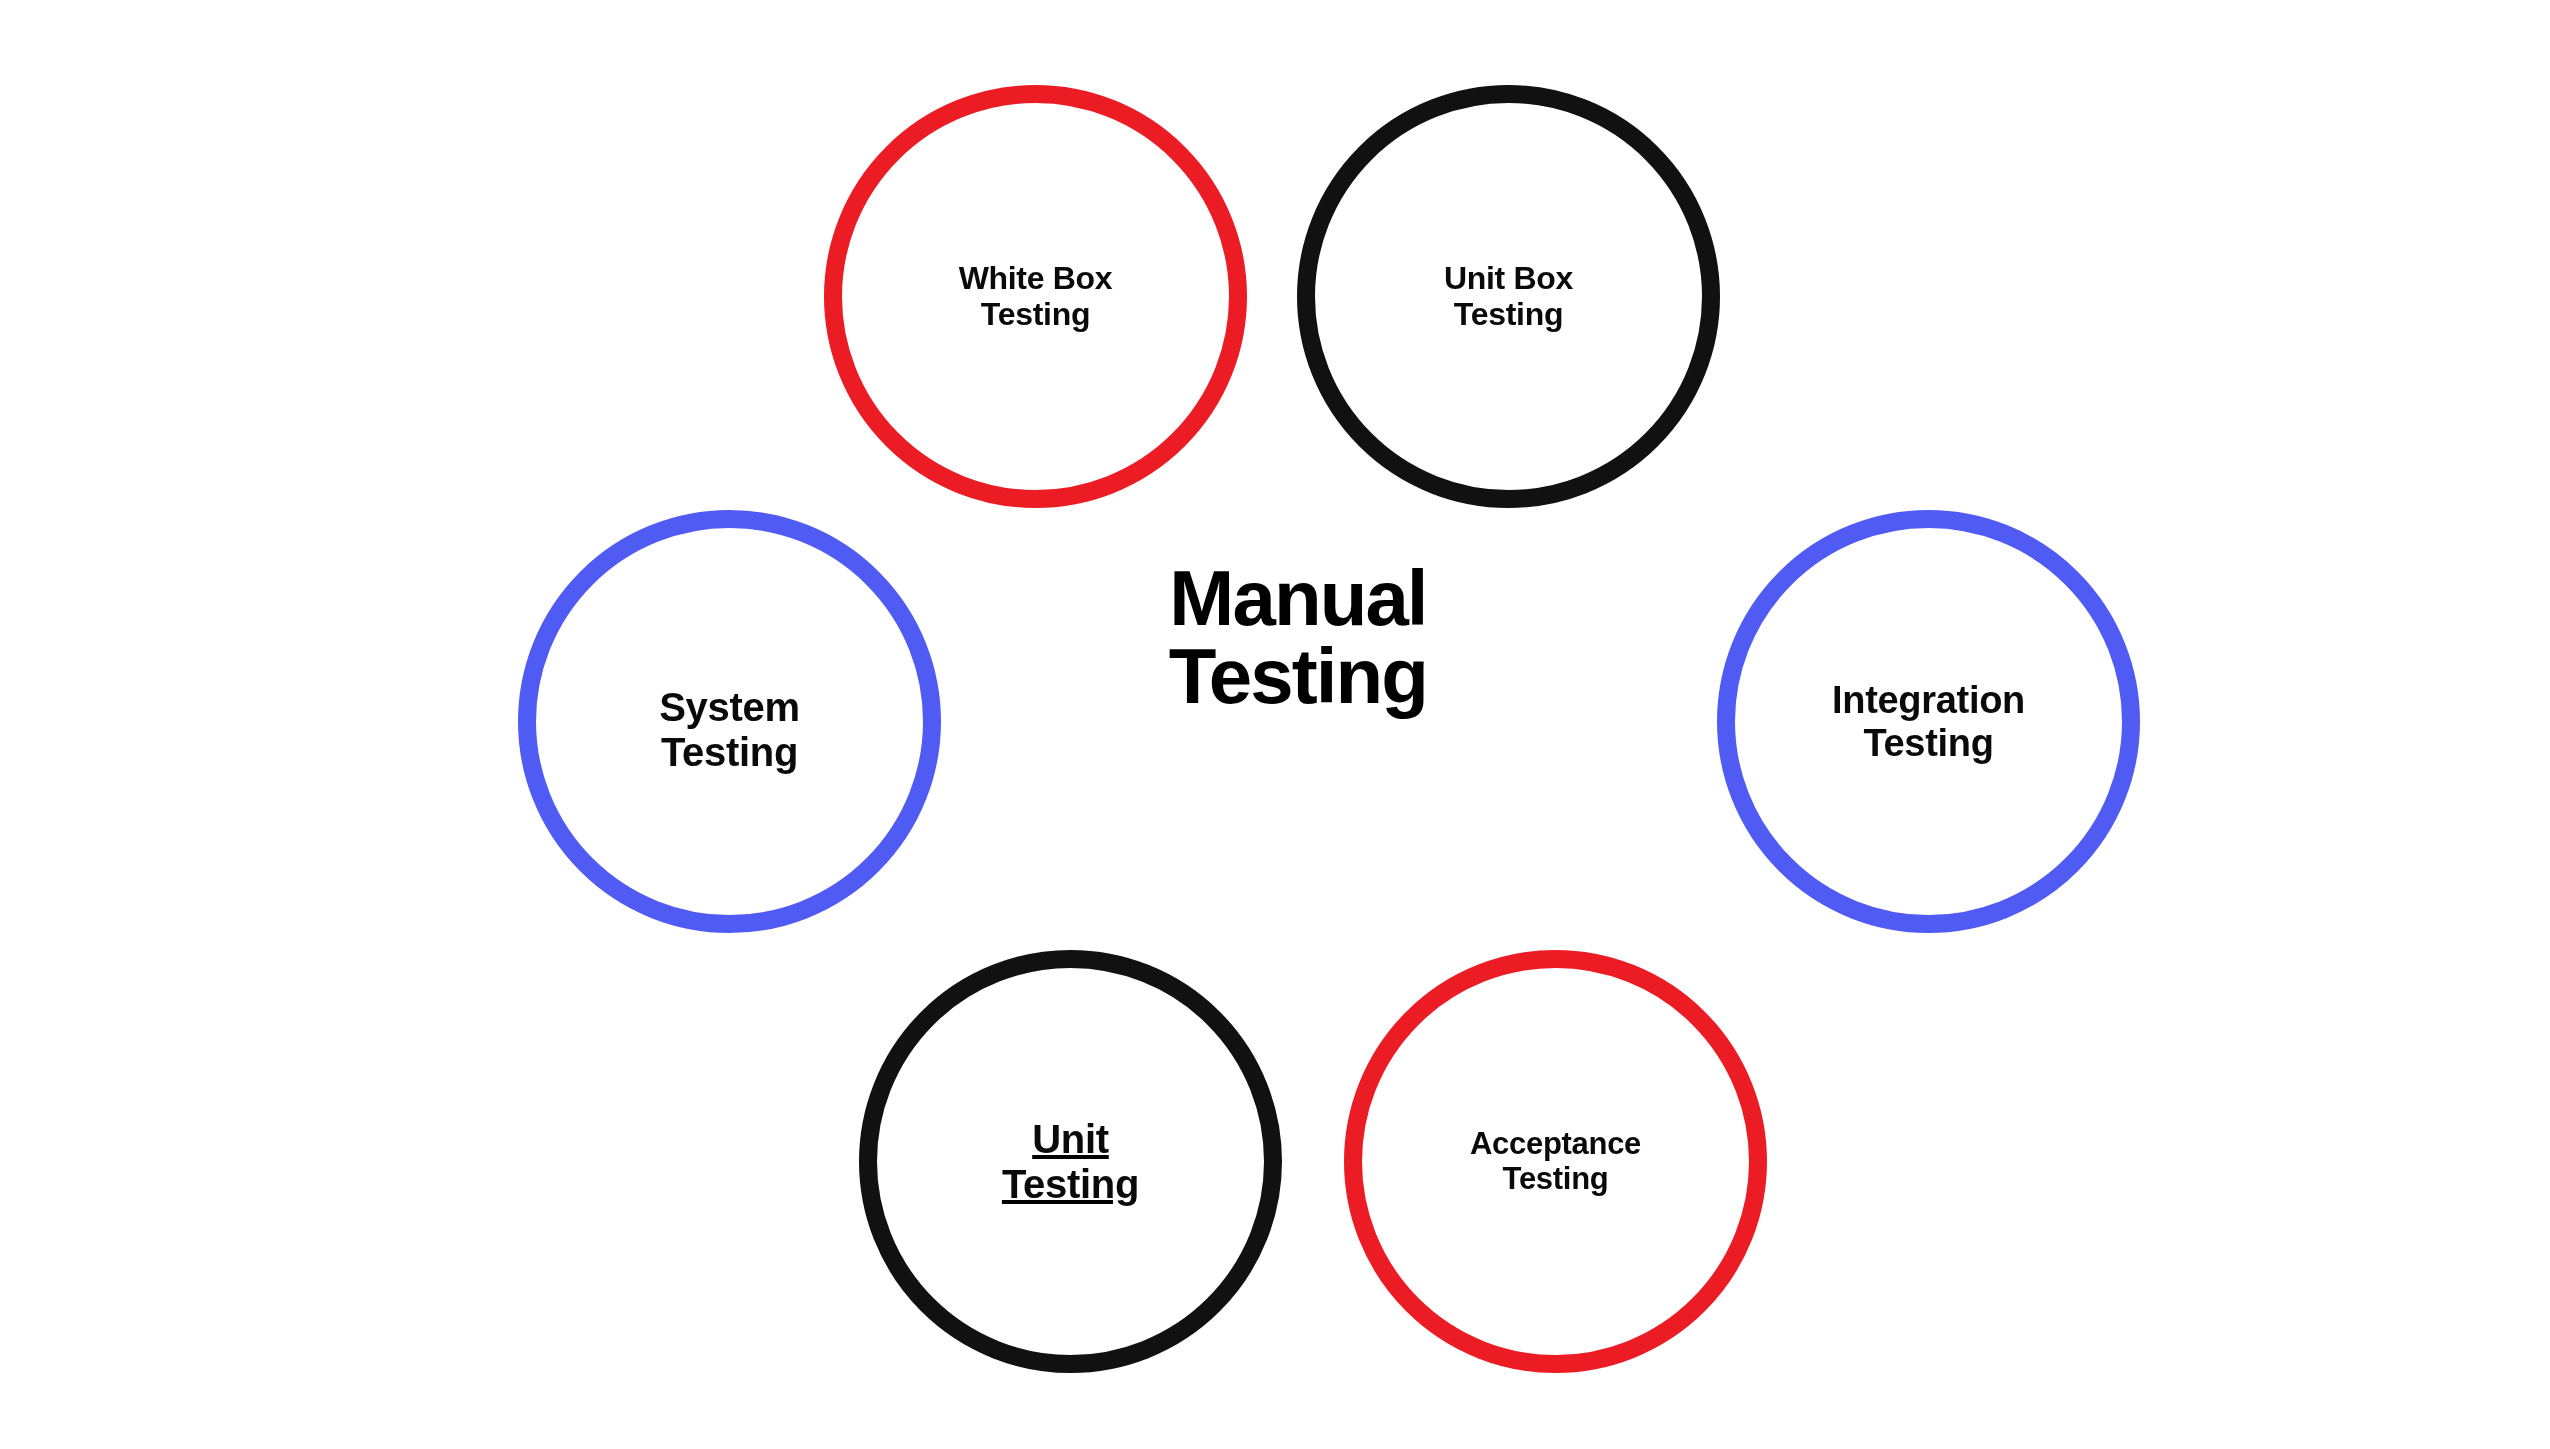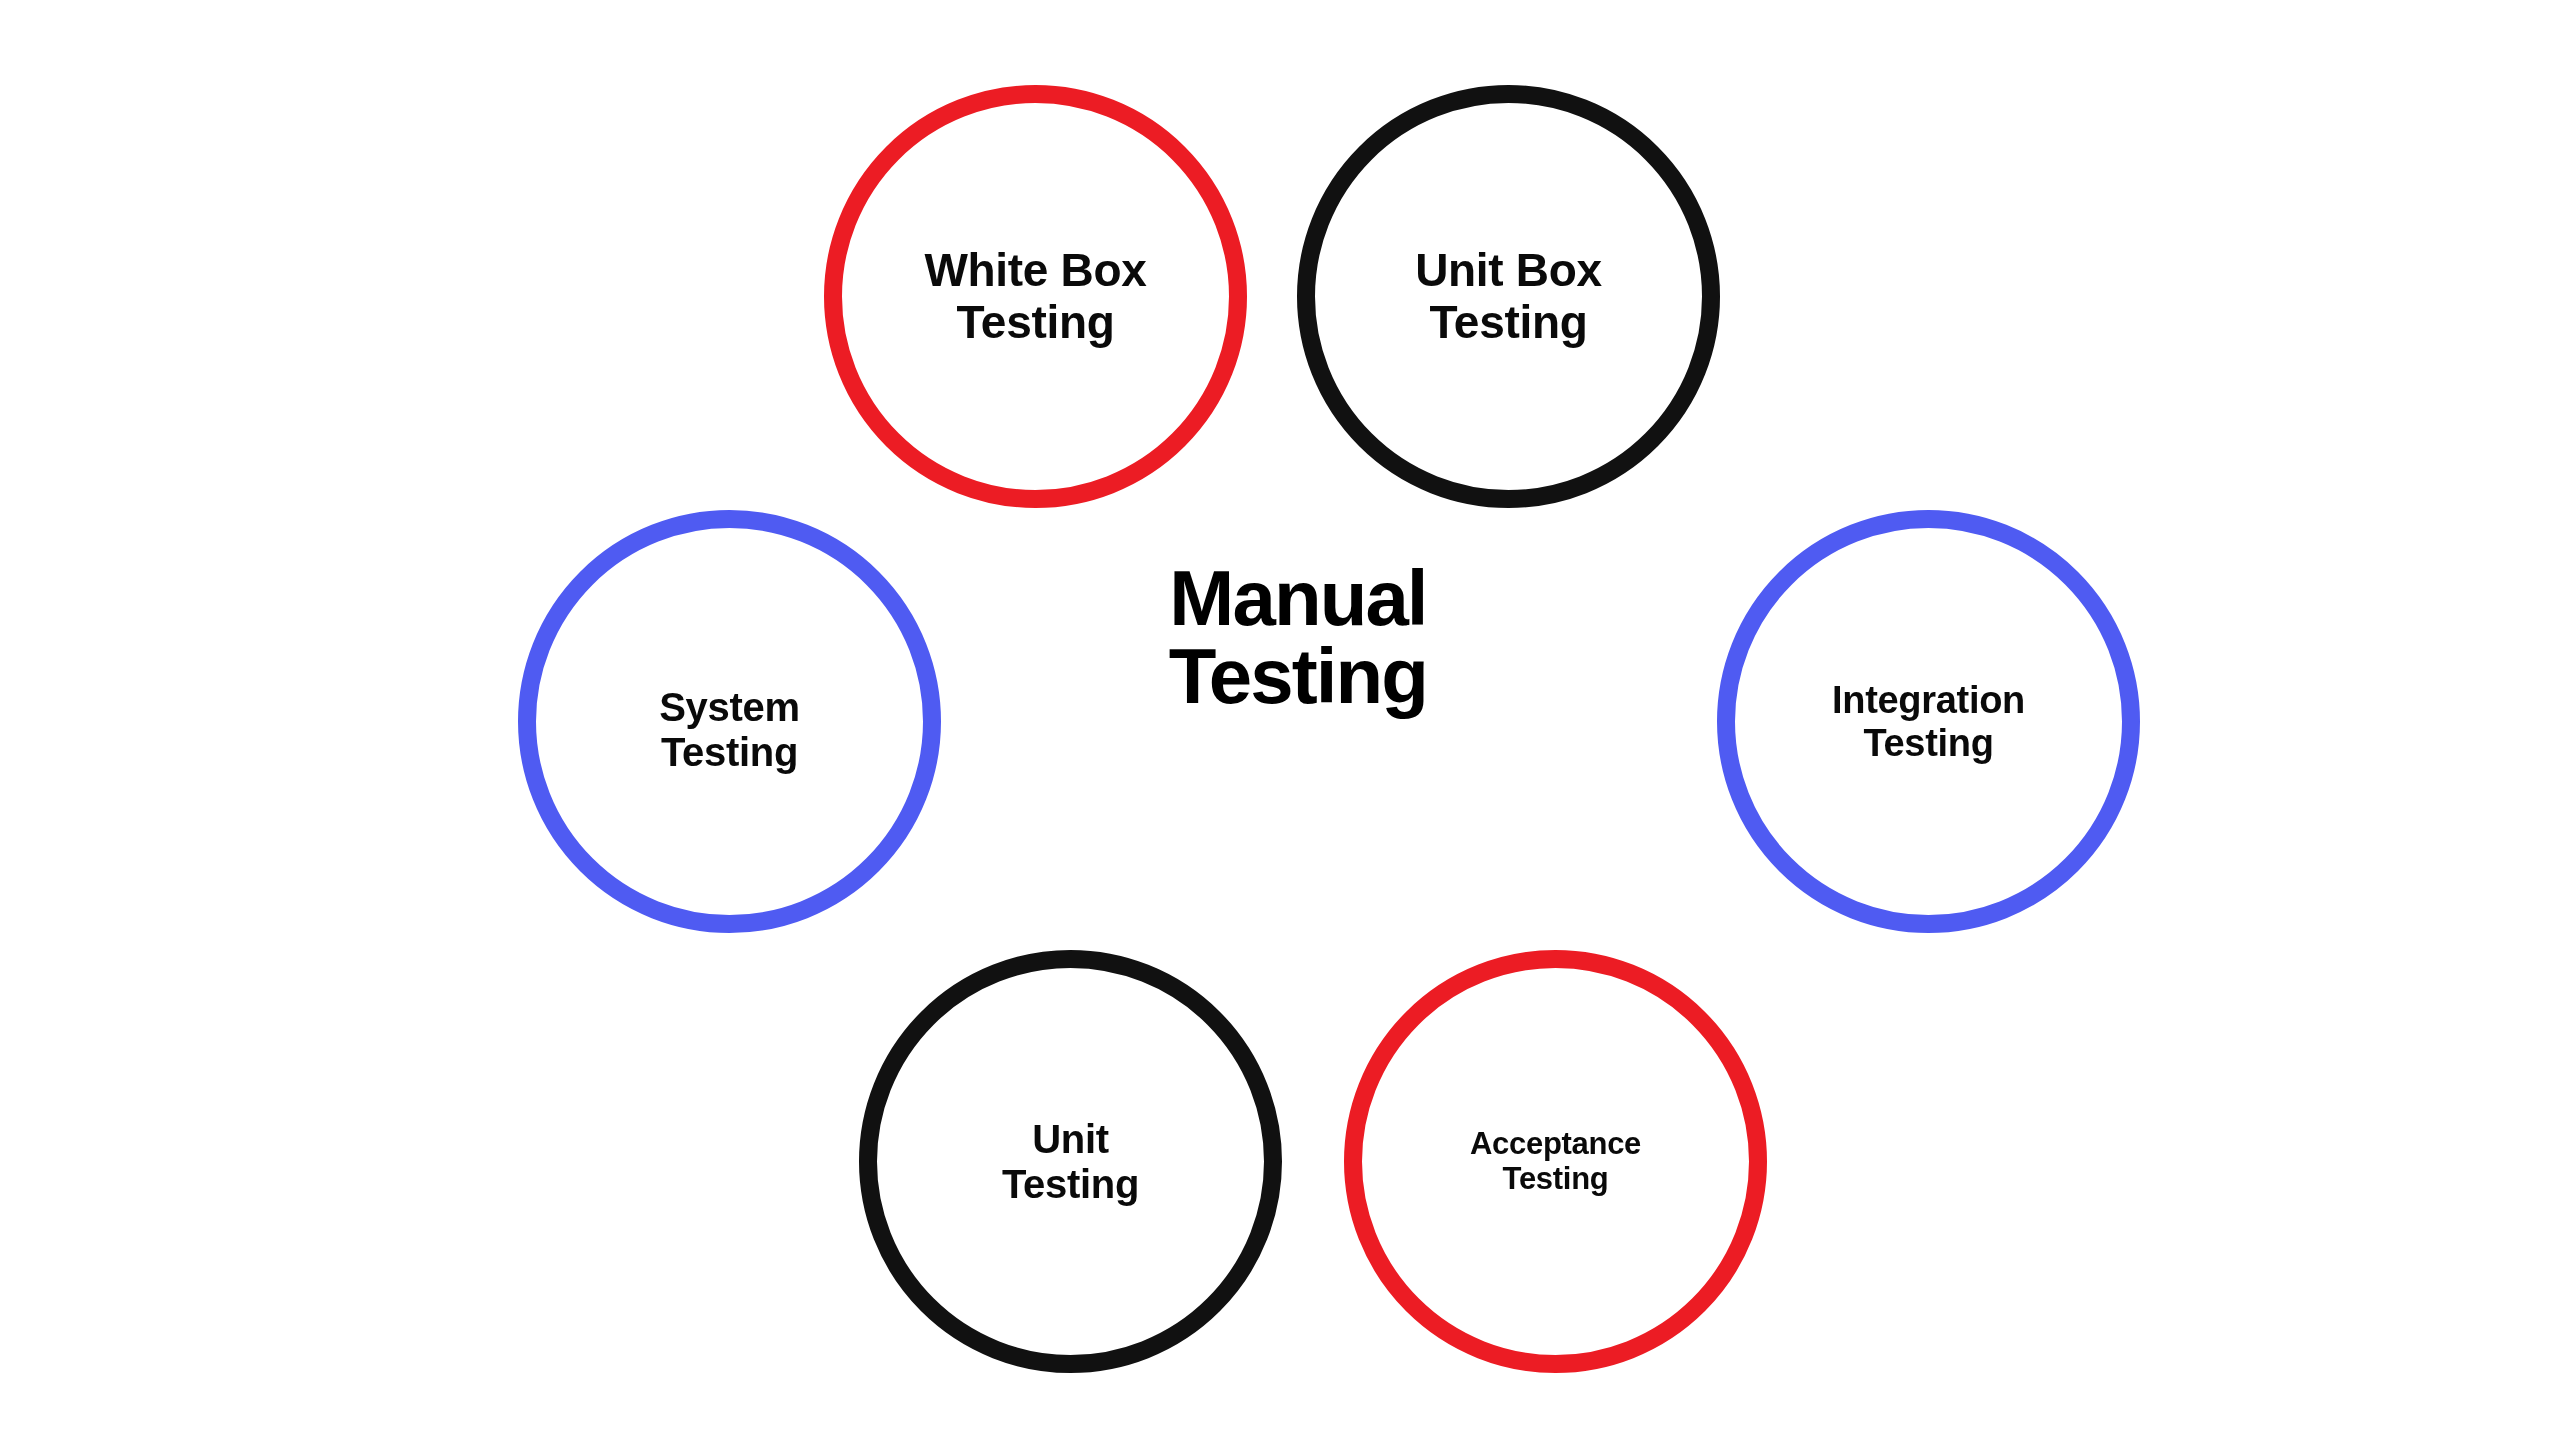--- a/index.html
+++ b/index.html
@@ -37,25 +37,25 @@
     letter-spacing: -0.3px;
     white-space: pre-line;
     padding: 0 11.5px;
   }
 
   
   #node-white-box   { left: 824px; top: 85px;  width: 423px; height: 423px; border: 18.5px solid #ec1c24; }
   #node-black-box   { left: 1297px; top: 85px;  width: 423px; height: 423px; border: 18.5px solid #111111; }
   #node-system      { left: 518px;  top: 510px;  width: 423px; height: 423px; border: 18.5px solid #4f5bf2; }
   #node-integration { left: 1717px; top: 510px;  width: 423px; height: 423px; border: 18.5px solid #4f5bf2; }
-  #node-unit        { left: 859px; top: 950px; width: 423px; height: 423px; border: 18.5px solid #111111; }
+  #node-unit        { left: 859px; top: 950px; width: 423px; height: 423px; border: 18.5px solid #111111; text-decoration: underline; }
   #node-acceptance  { left: 1344px; top: 950px; width: 423px; height: 423px; border: 18.5px solid #ec1c24; }
 
   #node-white-box .node-label,
-  #node-black-box .node-label { font-size: 46px; }
+  #node-black-box .node-label { font-size: 32px; }
   #node-system .node-label    { font-size: 40px; }
   #node-integration .node-label { font-size: 38px; }
   #node-unit .node-label      { font-size: 40px; }
   #node-acceptance .node-label { font-size: 31px; }
 
   
   #center-title {
     position: absolute;
     left: 1078px;
     top: 559px;

